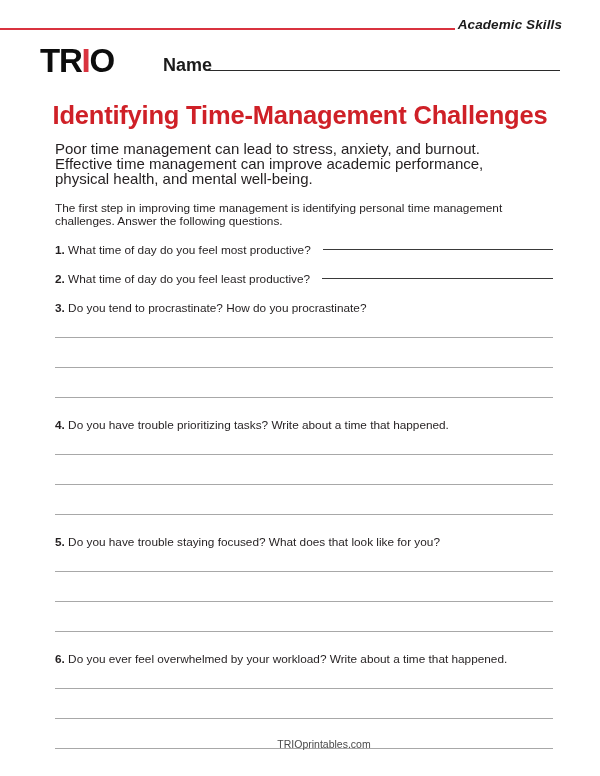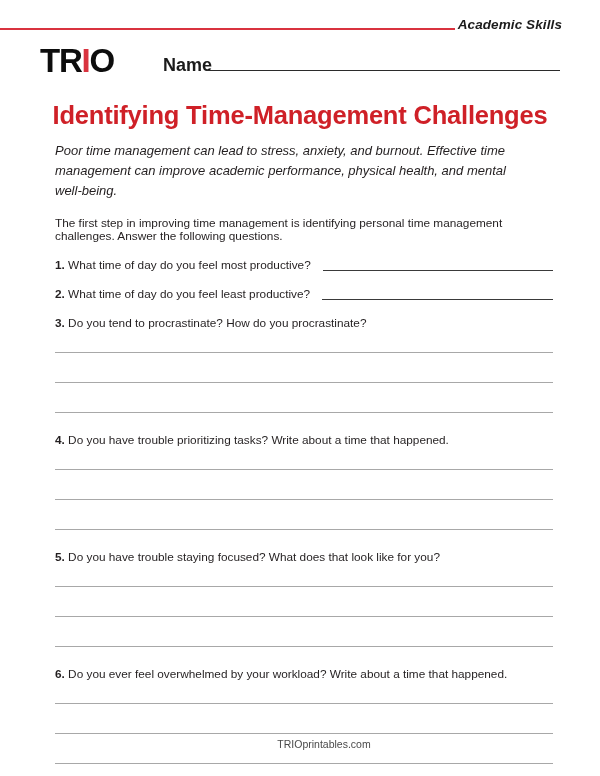--- a/index.html
+++ b/index.html
@@ -106,23 +106,22 @@
 
   
   .content {
     position: absolute;
     left: 55px;
     top: 141px;
     width: 498px;
   }
 
   .intro-italic {
-    font-size: 13px;
-    font-style: italic;
-    line-height: 20px;
+    font-size: 15px;
+    line-height: 15px;
     color: #231f20;
     margin: 0 0 16px 0;
     width: 470px;
   }
   .intro-plain {
     font-size: 11.8px;
     line-height: 13px;
     color: #231f20;
     margin: 0 8px 15px 0;
     width: 455px;
@@ -138,21 +137,21 @@
     color: #231f20;
     white-space: nowrap;
   }
   .q-num {
     font-weight: bold;
   }
 
   
   .q-inline {
     display: flex;
-    align-items: flex-end;
+    align-items: center;
     margin-bottom: 14px;
   }
   .q-inline .q-text {
     flex: 0 0 auto;
   }
   .q-inline .inline-line {
     flex: 1 1 auto;
     height: 1px;
     background: #3a3a3a;
     margin-left: 12px;

